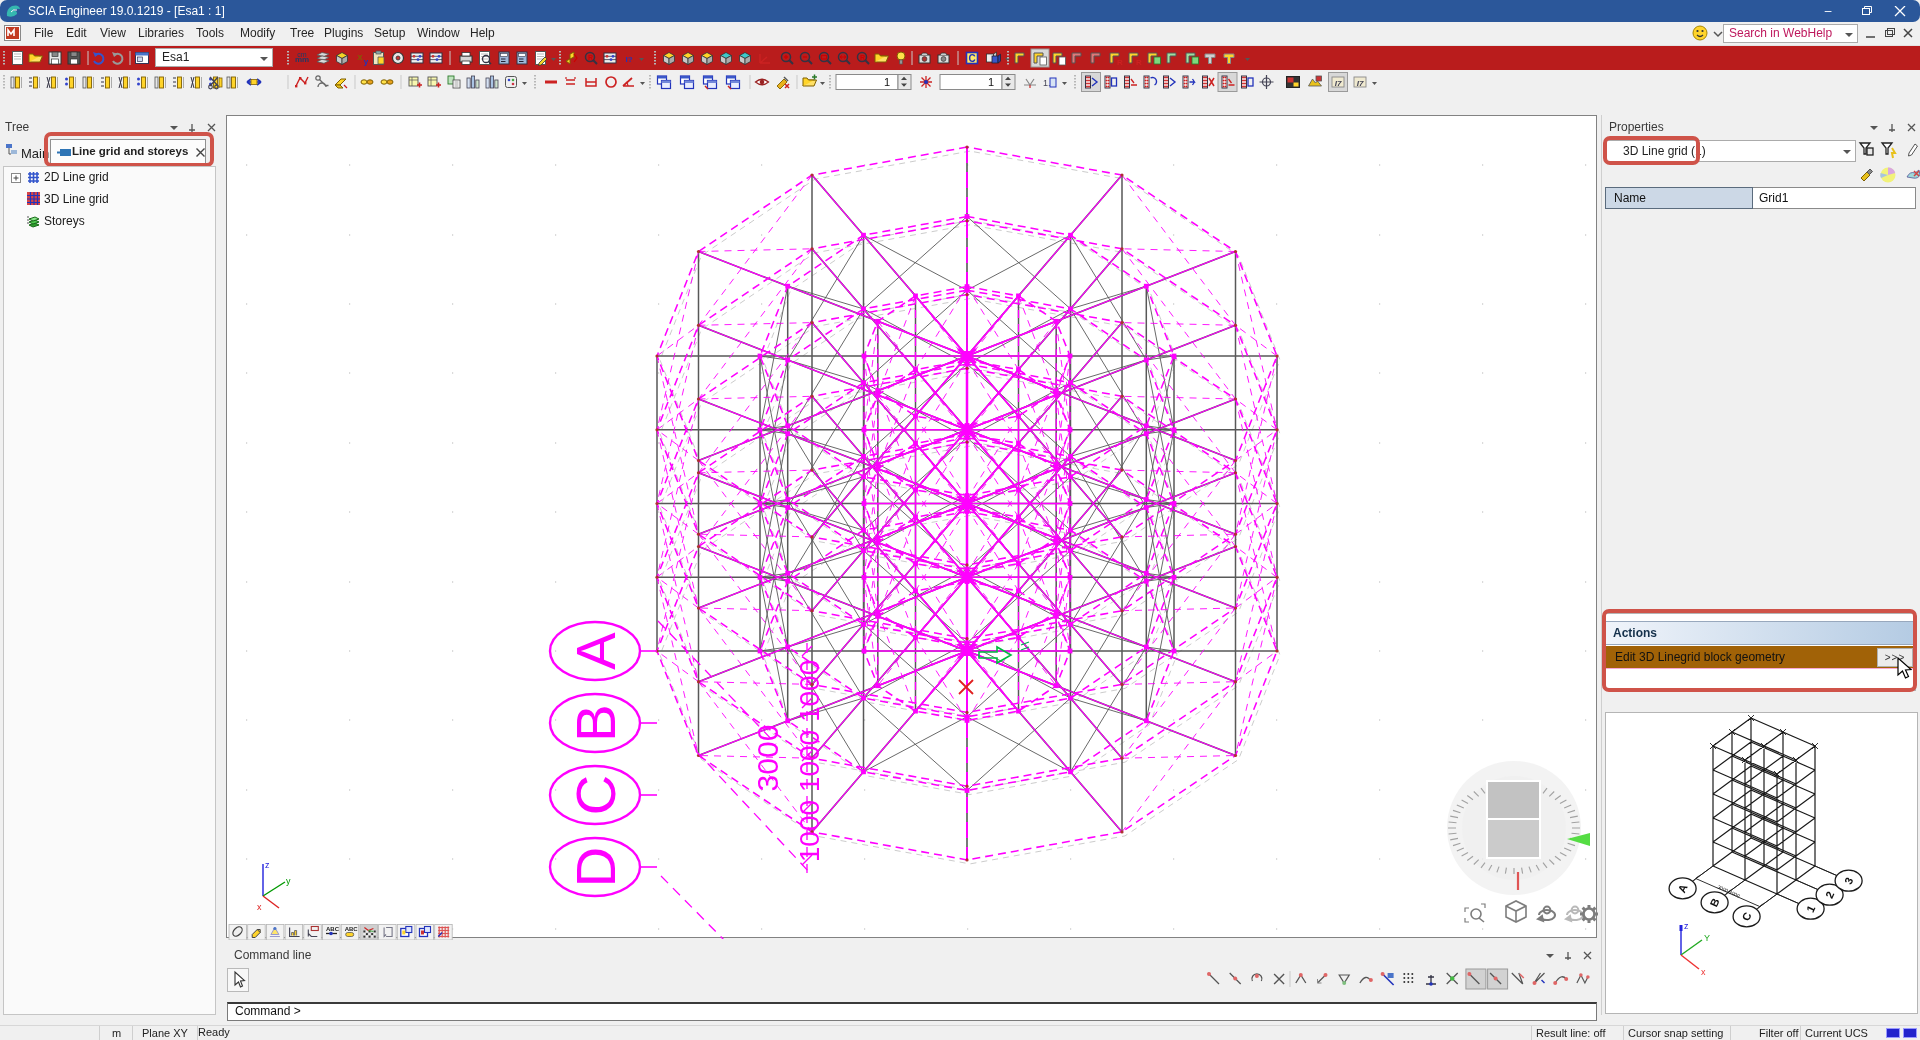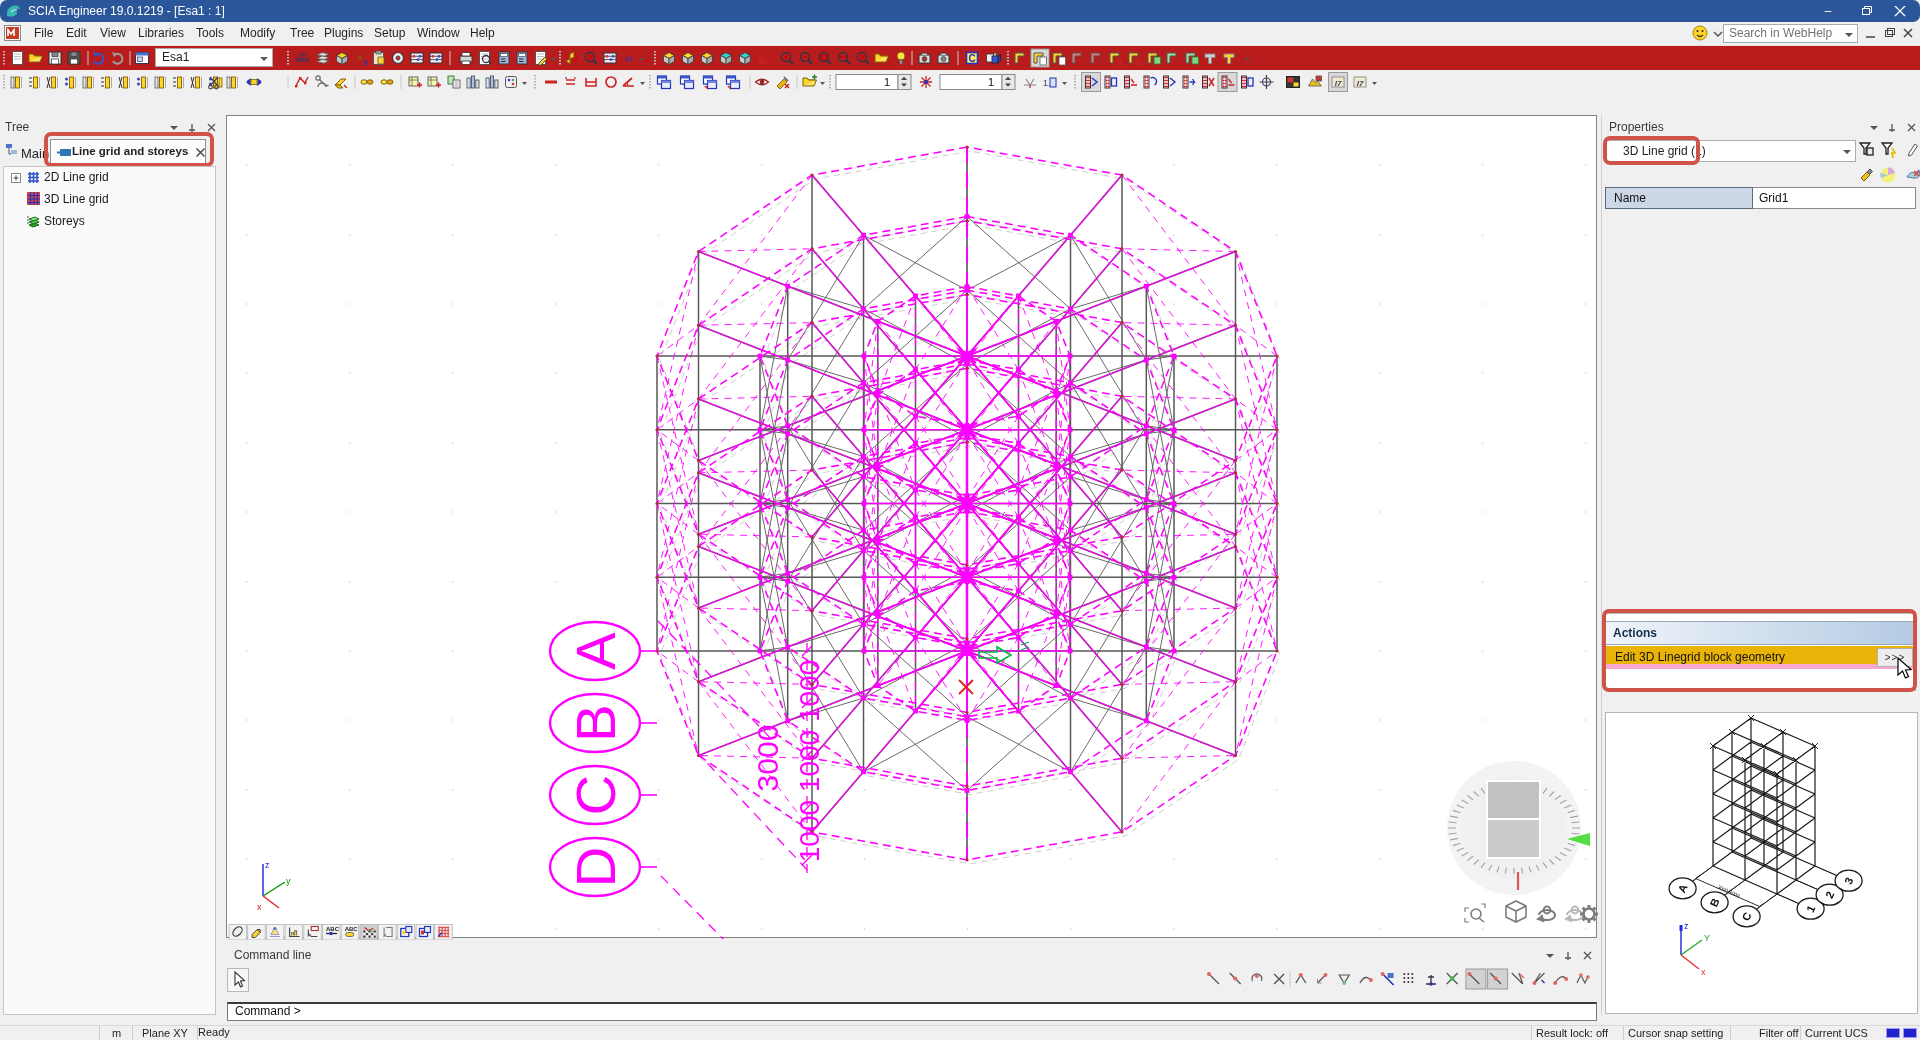--- a/index.html
+++ b/index.html
@@ -31,22 +31,22 @@
 .scell2 { position:absolute; top:0px; height:14px; line-height:14px; border-left:1px solid #cfcfcf; padding:0 4px; white-space:nowrap; }
 #props { left:1601px; top:115px; width:319px; height:900px; border-left:1px solid #cfcfcf; }
 .namecell { position:absolute; left:3px; top:72px; width:148px; height:22px; background:#ccd8e6;
   border:1px solid #5a6b7d; font-size:12px; color:#111; line-height:20px; padding-left:8px; }
 .valcell { position:absolute; left:151px; top:72px; width:163px; height:22px; background:#fff;
   border:1px solid #8a8a8a; border-left:none; font-size:12px; color:#111; line-height:20px; padding-left:6px; }
 #actions { position:absolute; left:3px; top:498px; width:311px; height:78px; background:#fff; border:1px solid #b5b5b5; }
 #actions .hdr { position:absolute; left:0px; top:7px; width:309px; height:24px;
   background:linear-gradient(to right,#f0f4fa,#b4cbe3); border-top:1px solid #98a8bd; border-bottom:1px solid #98a8bd;
   font-weight:bold; font-size:12px; color:#15314b; padding:4px 0 0 7px; }
-#actions .row { position:absolute; left:0px; top:32px; width:309px; height:23px; background:#eab308;
-  border-bottom:5px solid #f9a8d4; font-size:12px; color:#111; padding:4px 0 0 9px; }
+#actions .row { position:absolute; left:0px; top:32px; width:309px; height:23px; background:#a16207;
+  border-bottom:1px solid #f9a8d4; font-size:12px; color:#111; padding:4px 0 0 9px; }
 #actions .btn3 { position:absolute; right:2px; top:2px; width:36px; height:19px; background:#ececec;
   border:1px solid #b0b0b0; font-size:10px; color:#333; text-align:center; line-height:18px; letter-spacing:1px;}
 #preview { position:absolute; left:3px; top:597px; width:313px; height:302px; background:#fff; border:1px solid #b5b5b5; }
 </style></head><body>
 <div id="root">
     <div id="titlebar" class="abs">
       <svg class="abs" style="left:5px;top:3px" width="17" height="16">
         <path d="M2 13 Q1 6 7 3 Q14 1 15 6 Q10 5 8 8 Q12 7 12 11 Q8 15 2 13 Z" fill="#35b8b0"></path>
         <path d="M6 9 q2 -3 6 -2" stroke="#fff" stroke-width="1" fill="none"></path>
       </svg>
@@ -77,21 +77,21 @@
       <div class="menuitem" style="left:374px">Setup</div>
       <div class="menuitem" style="left:417px">Window</div>
       <div class="menuitem" style="left:470px">Help</div>
       <svg class="abs" style="left:1692px;top:3px" width="34" height="17">
         <circle cx="8" cy="8" r="7" fill="#ffd42a" stroke="#a88600"></circle>
         <circle cx="5.5" cy="6" r="1.1" fill="#333"></circle>
         <circle cx="10.5" cy="6" r="1.1" fill="#333"></circle>
         <path d="M5 10 q3 3 6 0" stroke="#333" stroke-width="1.2" fill="none"></path>
         <path d="M22 7 l4 4 4 -4" stroke="#555" stroke-width="1.5" fill="none"></path>
       </svg>
-      <div class="combo" style="left:1723px;top:2px;width:135px;height:19px;line-height:17px;"><span style="color:#737373;padding-left:5px;">Search in WebHelp</span><span class="arr"></span></div>
+      <div class="combo" style="left:1723px;top:2px;width:135px;height:19px;line-height:17px;"><span style="color:#be185d;padding-left:5px;">Search in WebHelp</span><span class="arr"></span></div>
       <svg class="abs" style="left:1864px;top:4px" width="54" height="14">
         <path d="M2 11 h9" stroke="#444" stroke-width="1.5"></path>
         <rect x="21.5" y="4.5" width="7" height="6" fill="none" stroke="#444"></rect>
         <rect x="23.5" y="2.5" width="7" height="6" fill="none" stroke="#444"></rect>
         <path d="M40 3 l8 8 M48 3 l-8 8" stroke="#444" stroke-width="1.5"></path>
       </svg>
     </div>
     <div id="tb1" class="abs"><svg width="1460" height="25" viewBox="0 0 1460 25">
         <path d="M4 5v15" stroke="#b8b8b8" stroke-width="2" stroke-dasharray="1.5 1.5"></path>
         <rect x="12.5" y="5.5" width="10" height="13" fill="#fff" stroke="#555" stroke-width="1"></rect>
@@ -1056,19 +1056,19 @@
         </svg></div>
       <svg class="abs" style="left:293px;top:542px" width="20" height="24">
         <path d="M3 1 L3 18 L7.5 14 L10.5 21 L13.5 19.5 L10.5 13 L16 12.5 Z" fill="#fff" stroke="#000" stroke-width="1.2"></path>
       </svg>
     </div>
     <div id="statusbar" class="abs">
       <div class="scell" style="left:0;width:100px;"></div>
       <div class="scell" style="left:101px;width:32px;text-align:center;">m</div>
       <div class="scell" style="left:134px;width:64px;">Plane XY</div>
       <div class="abs" style="left:198px;top:0px;">Ready</div>
-      <div class="scell2" style="left:1531px;width:92px;">Result lock: off</div>
+      <div class="scell2" style="left:1531px;width:92px;">Result line: off</div>
       <div class="scell2" style="left:1623px;width:107px;">Cursor snap setting</div>
       <div class="scell2" style="left:1730px;width:70px;padding-left:28px;">Filter off</div>
       <div class="scell2" style="left:1800px;width:82px;border-right:none;">Current UCS</div>
       <div class="abs" style="left:1886px;top:2px;width:14px;height:10px;background:#2222cc;border:1px solid #99f;"></div>
       <div class="abs" style="left:1903px;top:2px;width:14px;height:10px;background:#2222cc;border:1px solid #99f;"></div>
     </div>
   </div>
 </body></html>

